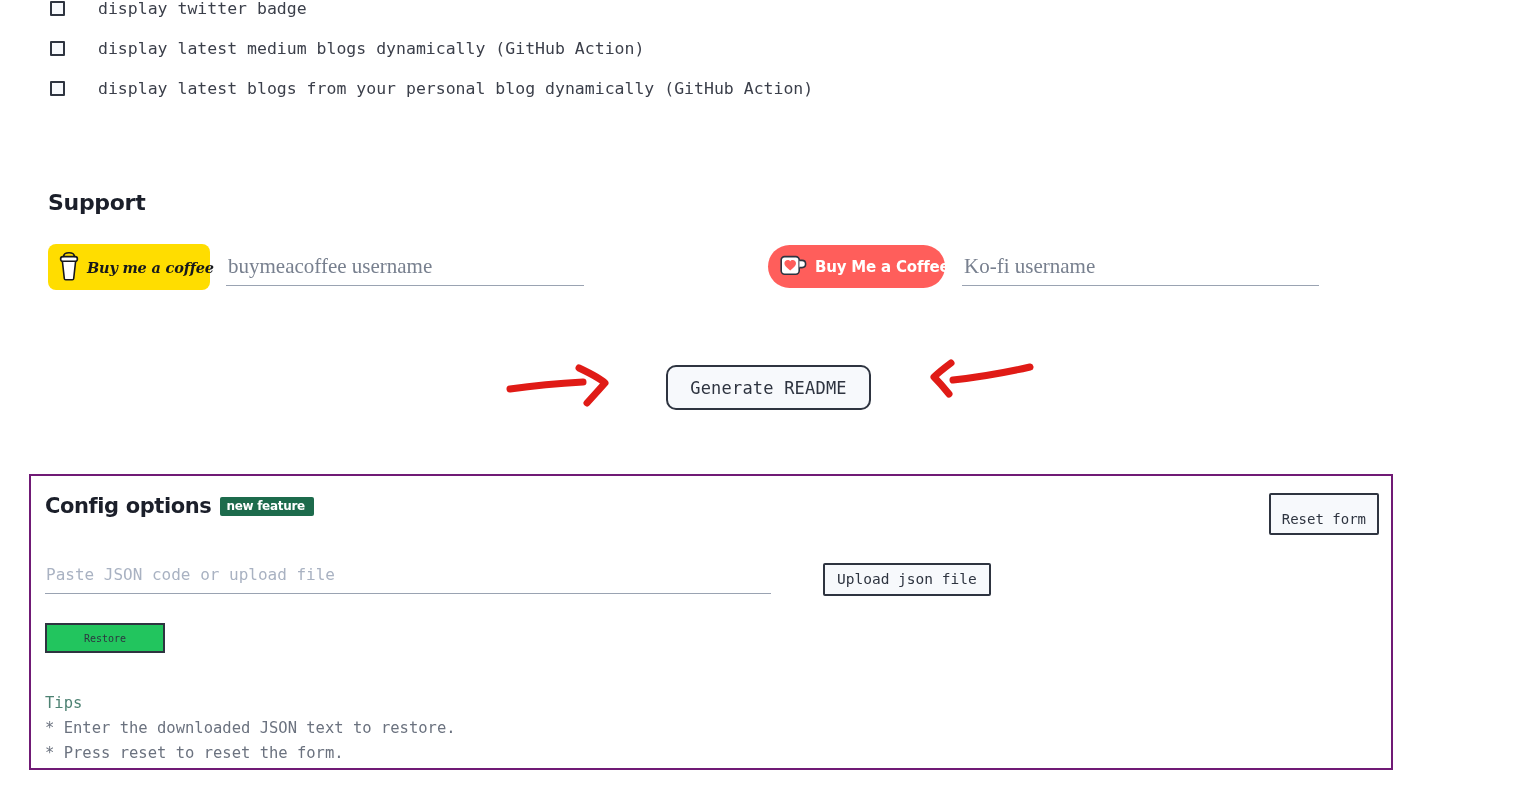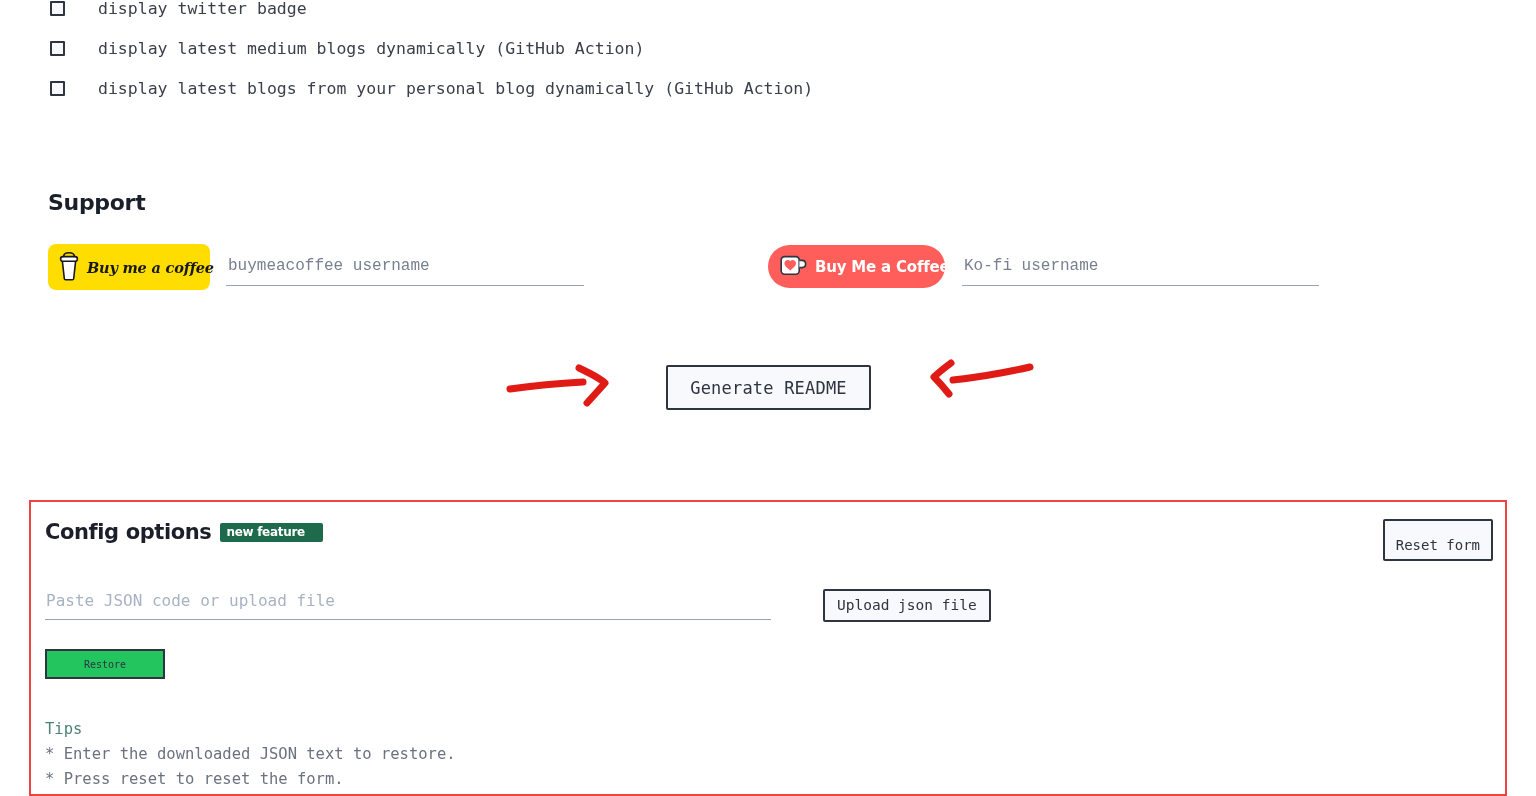--- a/index.html
+++ b/index.html
@@ -109,60 +109,60 @@
     white-space: nowrap;
     letter-spacing: -0.2px;
   }
 
   .uline-input {
     position: absolute;
     border: none;
     border-bottom: 1.6px solid #9aa3b2;
     background: transparent;
     outline: none;
-    font-family: Liberation Mono, monospace;
-    font-size: 16px;
+    font-family: Liberation Serif, serif;
+    font-size: 21px;
     color: #3b3f4a;
     padding: 0 0 7px 2px;
     box-sizing: border-box;
   }
   .uline-input::placeholder { color: #7c8characters; }
   .uline-input::placeholder { color: #78808f; opacity: 1; }
 
   #bmc-input { left: 226px; top: 254px; width: 358px; height: 32px; }
   #kofi-input { left: 962px; top: 254px; width: 357px; height: 32px; }
 
   
   .gen-btn {
     position: absolute;
     left: 666px;
     top: 365px;
     width: 205px;
     height: 45px;
     background: #f7f9fc;
     border: 2px solid #2e3440;
-    border-radius: 2px;
+    border-radius: 10px;
     font-family: "DejaVu Sans Mono", "Liberation Mono", monospace;
     font-size: 17px;
     color: #2e3440;
     cursor: pointer;
     letter-spacing: 0.2px;
   }
   .arrow-left-svg  { position: absolute; left: 505px; top: 362px; }
   .arrow-right-svg { position: absolute; left: 925px; top: 355px; }
 
   
   .config-panel {
     position: absolute;
     left: 29px;
-    top: 500px;
-    width: 1478px;
+    top: 474px;
+    width: 1364px;
     height: 296px;
     box-sizing: border-box;
-    border: 2px solid #ef4444;
+    border: 2px solid #701a75;
     background: #ffffff;
   }
   .config-title {
     position: absolute;
     left: 14px;
     top: 18px;
     display: flex;
     align-items: center;
   }
   .config-title-text {
@@ -172,21 +172,21 @@
     color: #1b1f2a;
     letter-spacing: -0.4px;
   }
   .new-badge {
     margin-left: 9px;
     background: #1d6b4c;
     color: #ffffff;
     font-family: "DejaVu Sans", "Liberation Sans", sans-serif;
     font-size: 12px;
     font-weight: bold;
-    padding: 3px 18px 4px 6px;
+    padding: 3px 9px 4px 6px;
     border-radius: 2px;
     letter-spacing: -0.3px;
     line-height: 1;
   }
   .reset-btn {
     position: absolute;
     right: 12px;
     top: 17px;
     background: #f7f9fc;
     border: 2px solid #2e3440;

